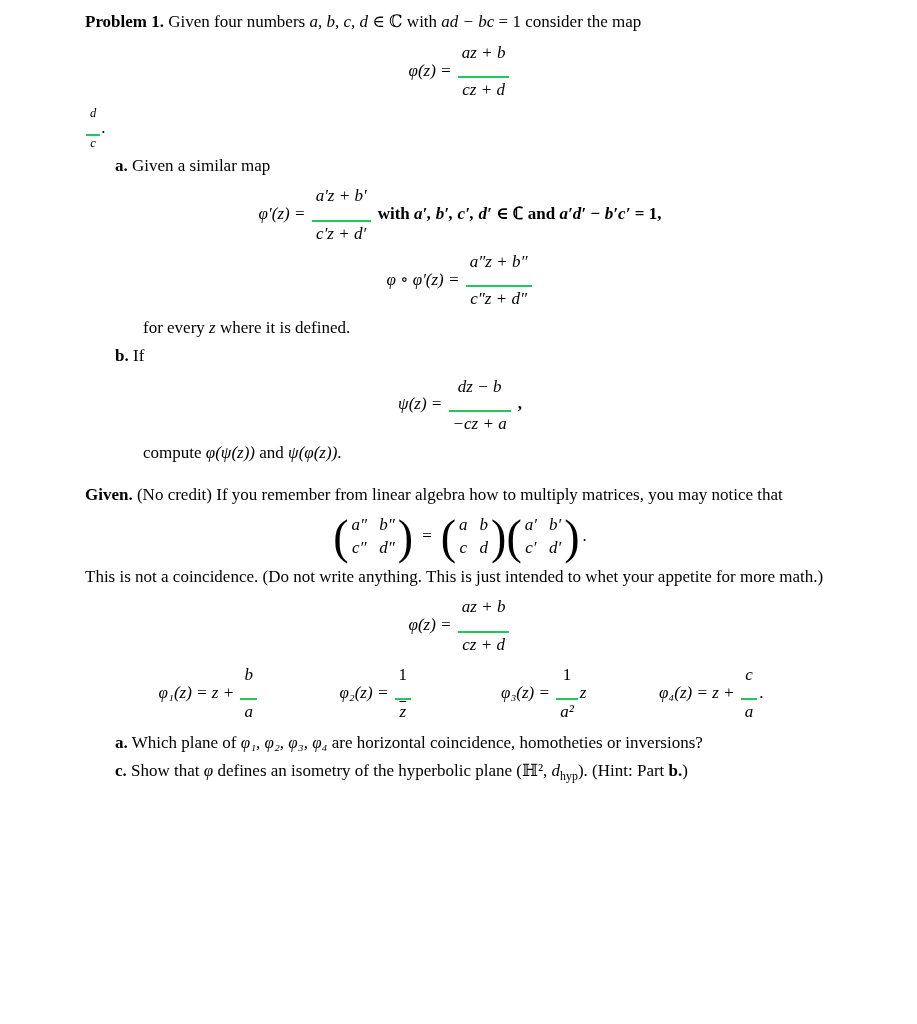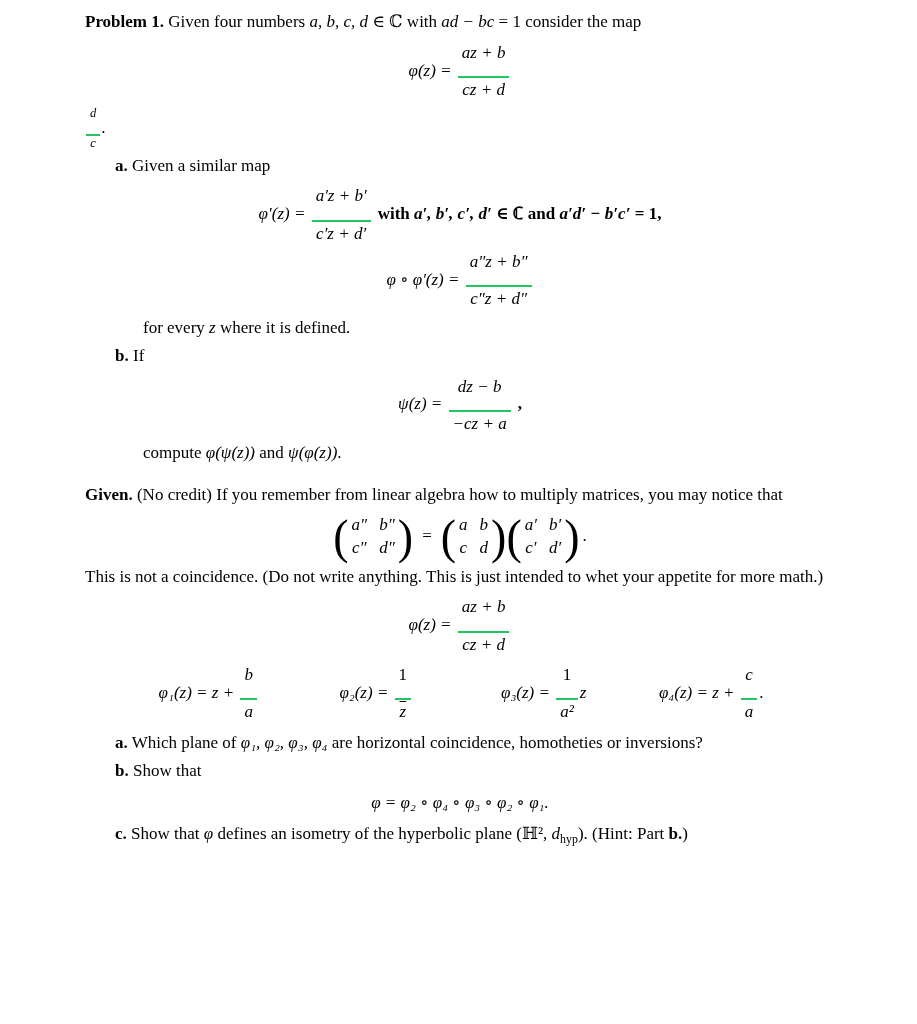--- a/index.html
+++ b/index.html
@@ -240,24 +240,18 @@
         <span class="den it">a</span>
       </span>
       <span class="rm">.</span>
     </span>
   </div>
 
   <div class="item">
     <p class="hang"><span class="run-b">a.</span><span class="run-r"> Which plane of </span><span class="run-i">φ₁, φ₂, φ₃, φ₄</span><span class="run-r"> are horizontal coincidence, homotheties or inversions?</span></p>
   </div>
 
-  <div class="item">
-    <p class="hang"><span class="run-b">b.</span><span class="run-r"> Show that</span></p>
-    <div class="display">
-      <span class="it">φ = φ₂ ∘ φ₄ ∘ φ₃ ∘ φ₂ ∘ φ₁.</span>
-    </div>
-  </div>
 
   <div class="item">
     <p class="hang"><span class="run-b">c.</span><span class="run-r"> Show that </span><span class="run-i">φ</span><span class="run-r"> defines an isometry of the hyperbolic plane (ℍ², </span><span class="run-i">d</span><span class="run-sub">hyp</span><span class="run-r">). (Hint: Part </span><span class="run-b">b.</span><span class="run-r">)</span></p>
   </div>
 
 </div>
 
 </body></html>

